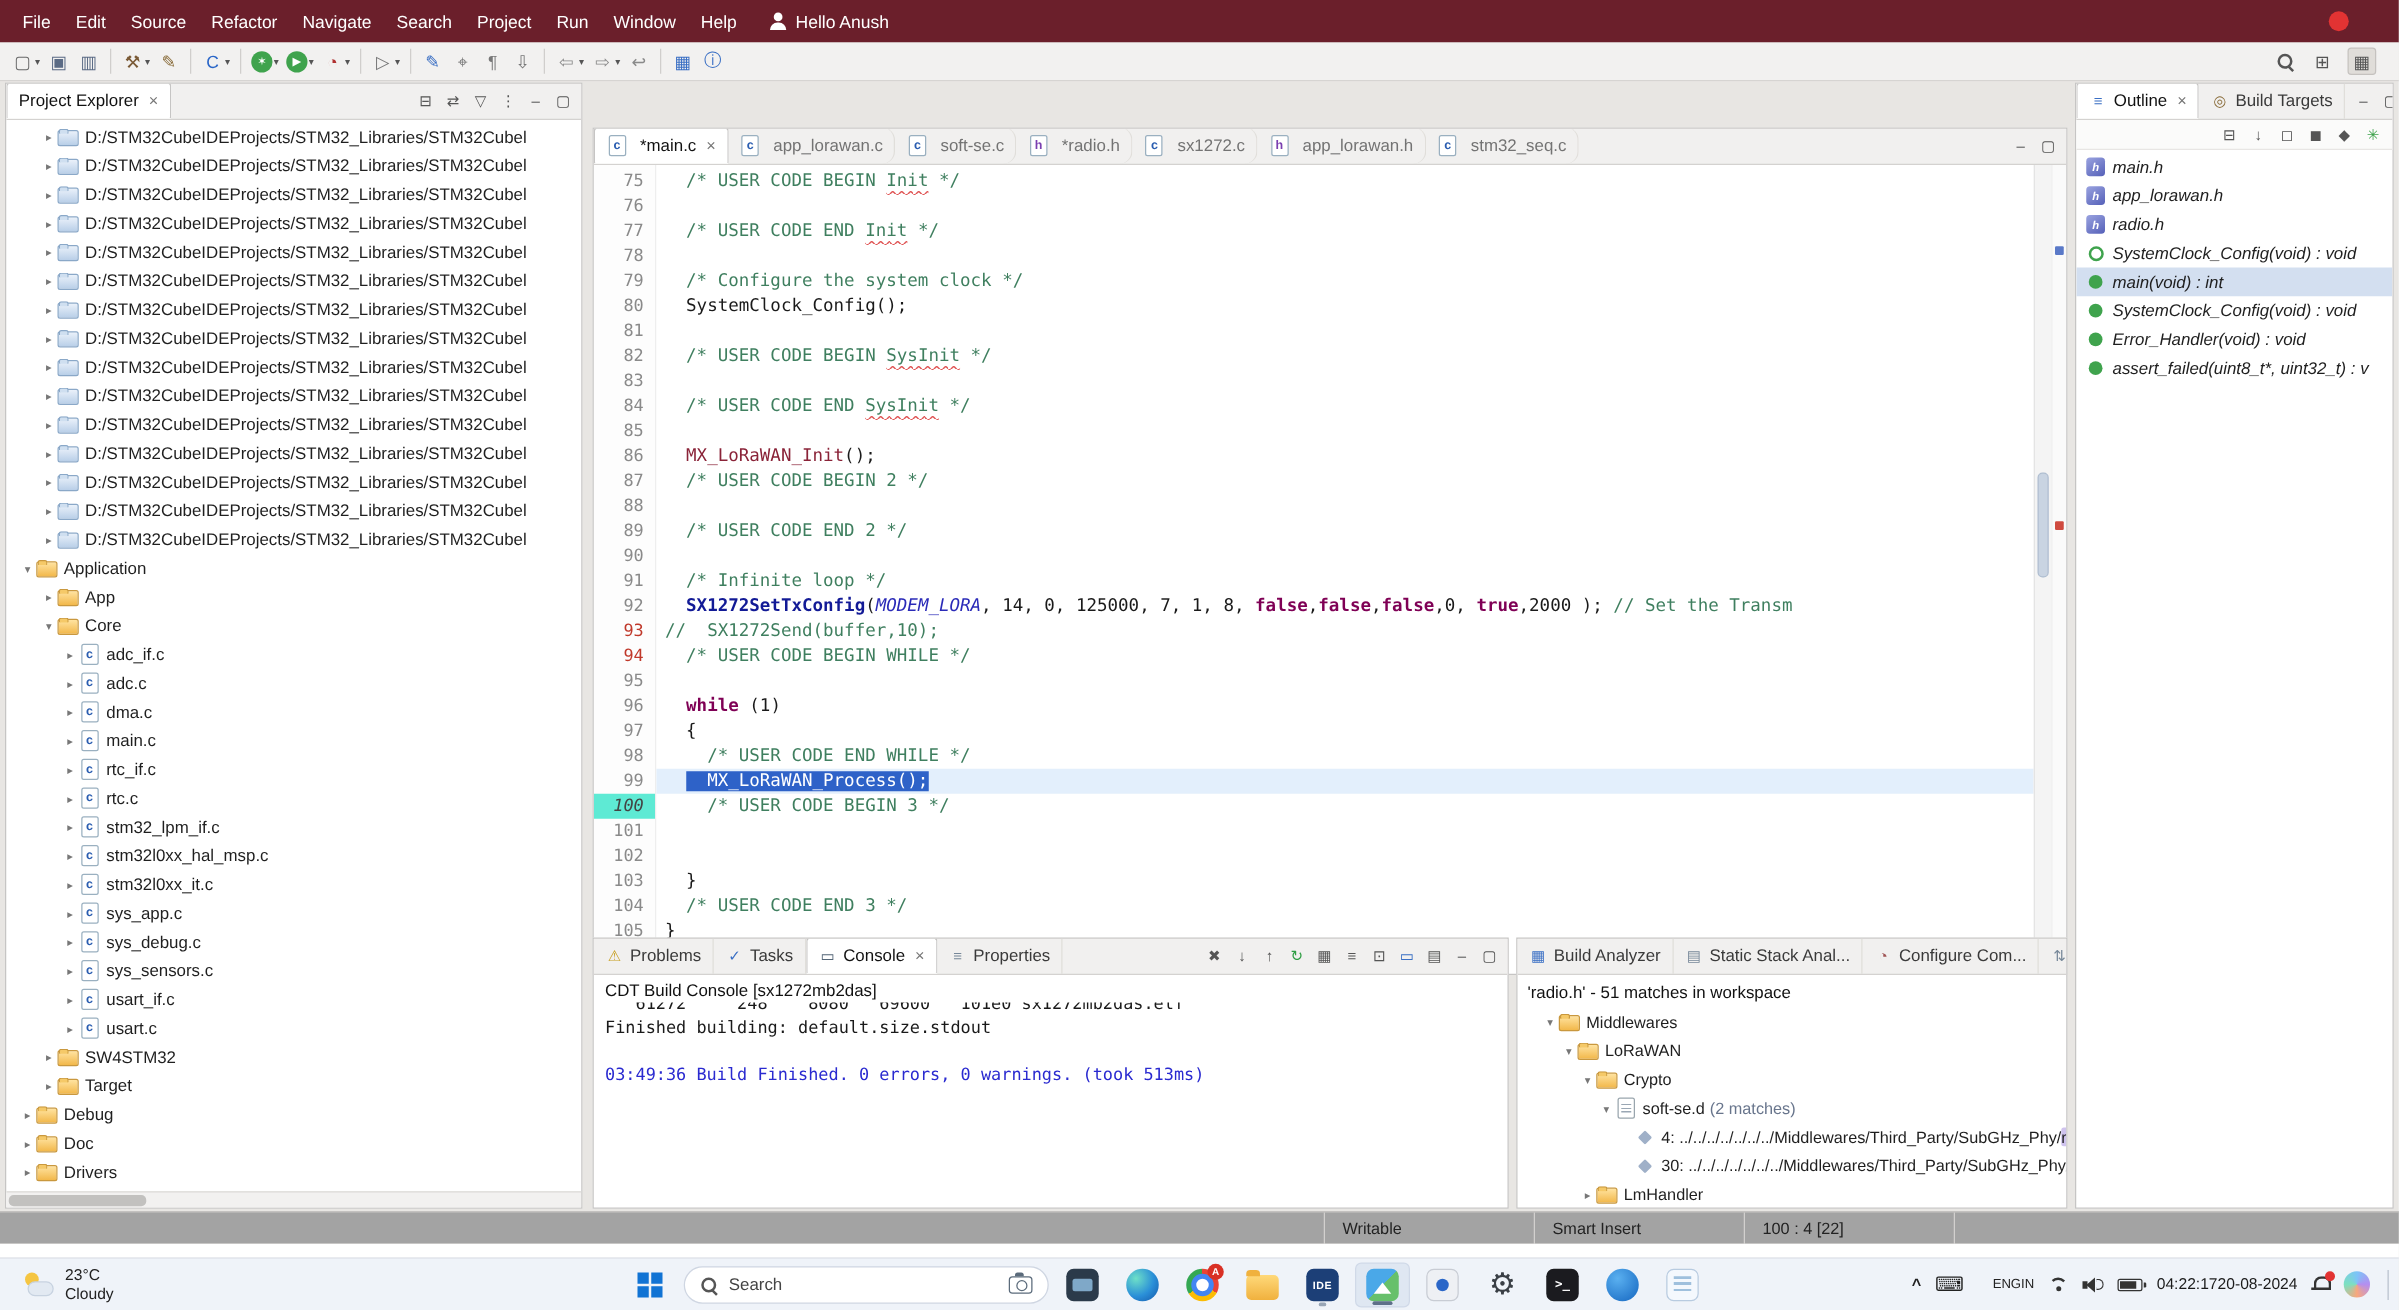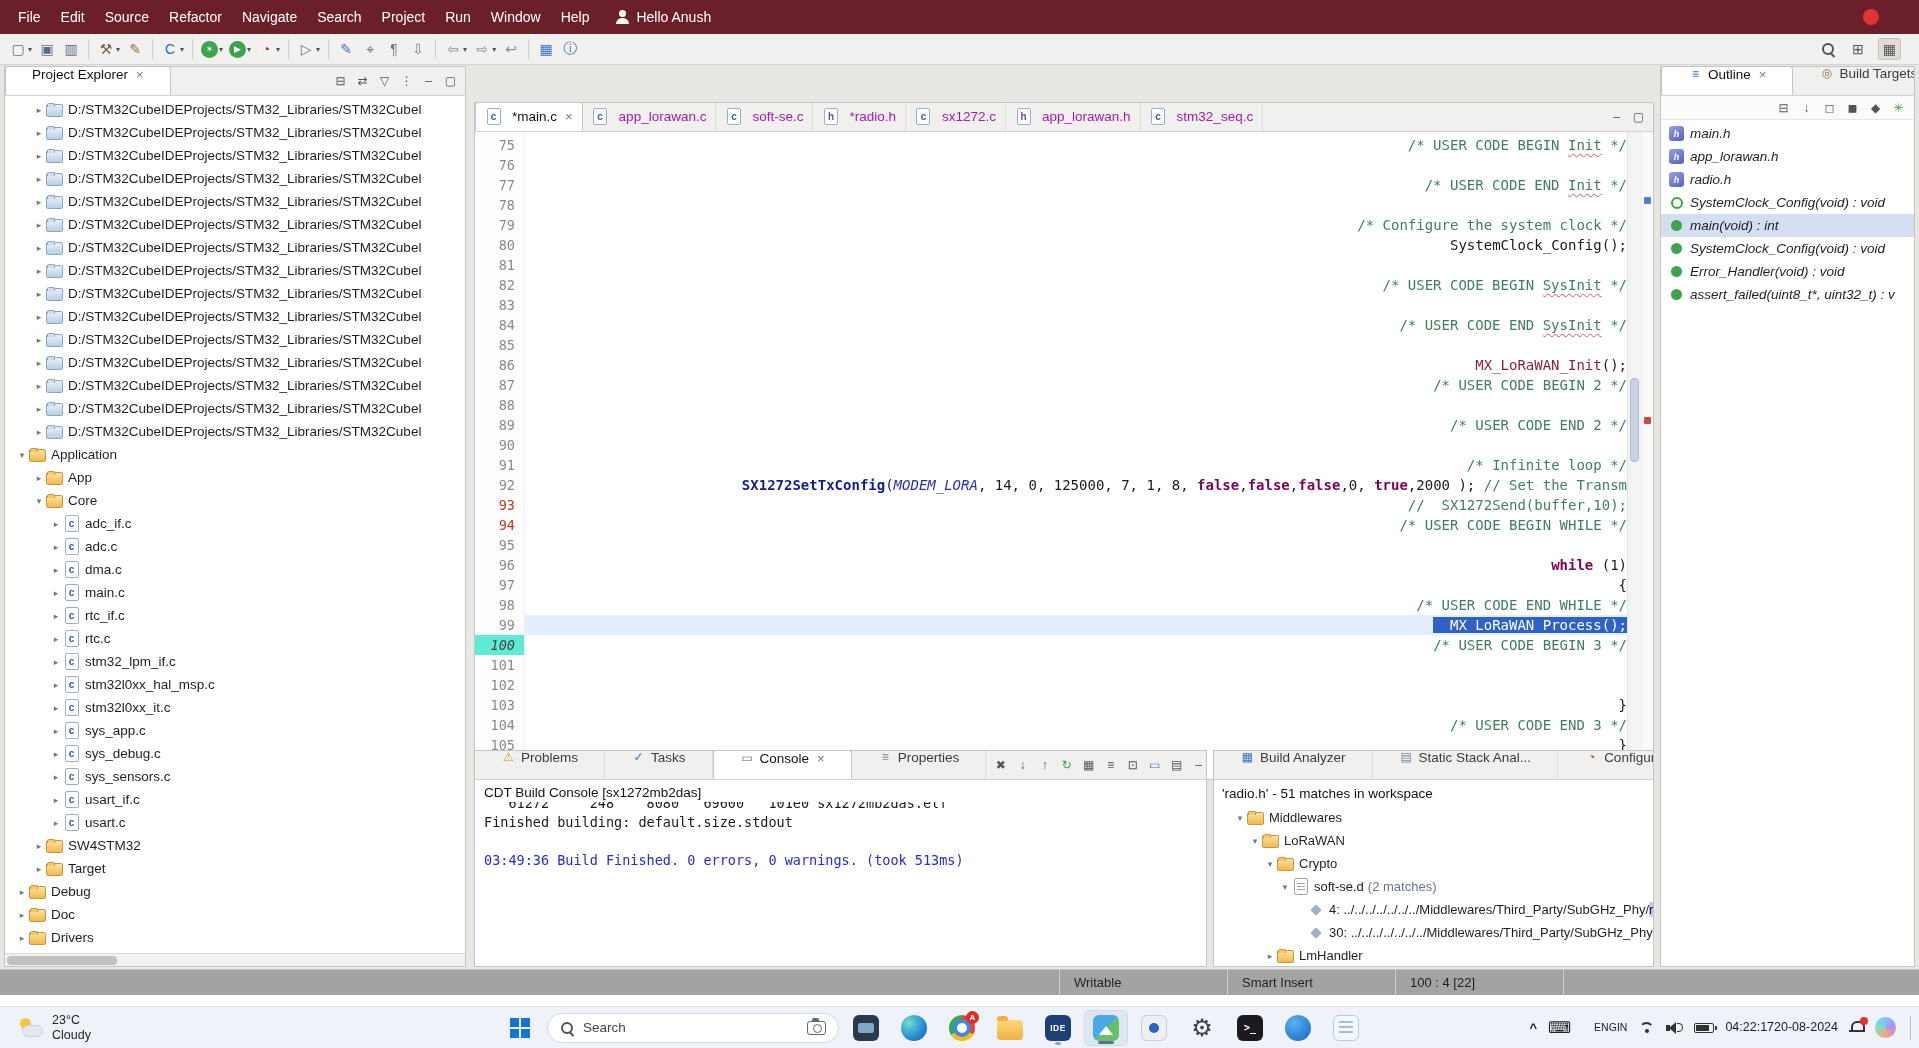--- a/index.html
+++ b/index.html
@@ -27,21 +27,21 @@
 .toolbar-right{margin-left:auto;display:flex;align-items:center;gap:10px;padding-right:12px;}
 .persp{font-size:14px;color:#555;padding:2px 4px;border-radius:3px;}
 .persp.active{background:#e0ddd9;border:1px solid #c5c2bf;}
 .mag{width:14px;height:14px;position:relative;display:inline-block;}
 .mag::before{content:"";position:absolute;left:1px;top:1px;width:8px;height:8px;border:2px solid #555;border-radius:50%;}
 .mag::after{content:"";position:absolute;left:10px;top:10px;width:6px;height:2px;background:#555;transform:rotate(45deg);transform-origin:0 0;}
 
 
 .panel{position:absolute;background:#fff;border:1px solid #c6c5c4;display:flex;flex-direction:column;overflow:hidden;}
 .tabsrow{height:29px;background:#f1f0ef;border-bottom:1px solid #d4d2d0;display:flex;align-items:flex-end;flex:none;}
-.vtab{display:flex;gap:5px;height:29px;padding:0 26px;font-size:13.5px;color:#3a3a3a;border-right:1px solid #e0deda;white-space:nowrap;}
+.vtab{display:flex;align-items:center;gap:5px;height:29px;padding:0 9px;font-size:13.5px;color:#3a3a3a;border-right:1px solid #e0deda;white-space:nowrap;}
 .vtab.active{background:#fff;border:1px solid #c6c5c4;border-bottom-color:#fff;border-radius:3px 3px 0 0;color:#111;}
 .vtic{font-size:12px;width:15px;text-align:center;flex:none;}
 .tclose{color:#777;font-size:13px;margin-left:3px;}
 .tabtools{margin-left:auto;display:flex;align-items:center;gap:7px;padding:0 7px;color:#555;height:100%;}
 .ttool{font-size:12px;width:15px;text-align:center;cursor:default;}
 .explorer-panel{left:4px;top:66px;width:462px;bottom:81px;}
 .editor-panel{left:474px;top:66px;width:1180px;height:678px;margin-top:36px;}
 .console-panel{left:474px;top:750px;width:733px;bottom:81px;}
 .search-panel{left:1213px;top:750px;width:441px;bottom:81px;}
 .outline-panel{left:1660px;top:66px;width:255px;bottom:81px;}
@@ -60,28 +60,28 @@
 .hfile-ic::before{content:"";width:12px;height:15px;background:#fff;border:1px solid #9ab0c0;border-radius:2px;}
 .hfile-ic::after{content:"h";position:absolute;color:#7a3fb0;font-weight:bold;font-size:10px;}
 .file-ic::before{content:"";width:12px;height:15px;background:#fff;border:1px solid #99a5ad;border-radius:2px;}
 .file-ic::after{content:"";position:absolute;width:8px;height:7px;background:repeating-linear-gradient(#9aa7b4 0 1px,transparent 1px 3px);}
 .match-ic::before{content:"";width:8px;height:8px;background:#9fb0c8;transform:rotate(45deg);border-radius:1px;}
 .hscroll{height:13px;background:#f2f1f0;border-top:1px solid #dcdad8;flex:none;position:relative;}
 .hthumb{position:absolute;left:2px;top:2px;height:9px;width:24%;background:#c2c1bf;border-radius:4px;}
 
 
 #editor-tabs{display:flex;align-items:flex-end;height:100%;}
-.etab{display:flex;align-items:center;gap:5px;height:29px;padding:0 9px;font-size:13.5px;color:#a21caf;border-right:1px solid #e0deda;}
+.etab{display:flex;align-items:center;gap:5px;height:29px;padding:0 9px;font-size:13.5px;color:#737373;border-right:1px solid #e0deda;border-radius:10px;}
 .etab.active{background:#fff;border:1px solid #c6c5c4;border-bottom-color:#fff;border-radius:3px 3px 0 0;color:#111;}
 .editor-body{flex:1;display:flex;overflow:hidden;font-family:"DejaVu Sans Mono",monospace;font-size:14px;}
 #gutter{width:50px;flex:none;padding-top:3px;background:#fdfdfd;border-right:1px solid #eee;}
 .lnum{height:20px;line-height:20px;text-align:right;padding-right:9px;color:#8a8a8a;font-size:13.5px;}
 .lnum.lred{color:#c0392b;}
 .lnum.lcur{background:#5eead4;color:#444;font-style:italic;}
-#code-wrap{flex:1;overflow:hidden;padding-top:3px;position:relative;text-align:right;}
+#code-wrap{flex:1;overflow:hidden;padding-top:3px;position:relative;}
 .cline{height:20px;line-height:20px;white-space:pre;padding-left:7px;}
 .cline.current{background:#e3effc;}
 .sg-cm{color:#3f7f5f;}
 .sg-cmu{color:#3f7f5f;text-decoration:underline wavy #e05555;text-decoration-thickness:1px;text-underline-offset:3px;}
 .sg-p{color:#1a1a1a;}
 .sg-kw{color:#7f0055;font-weight:bold;}
 .sg-fnr{color:#8a2338;}
 .sg-fnb{color:#121a96;font-weight:bold;}
 .sg-en{color:#2b2bb8;font-style:italic;}
 .sg-sel{background:#2e62c8;color:#fff;}

